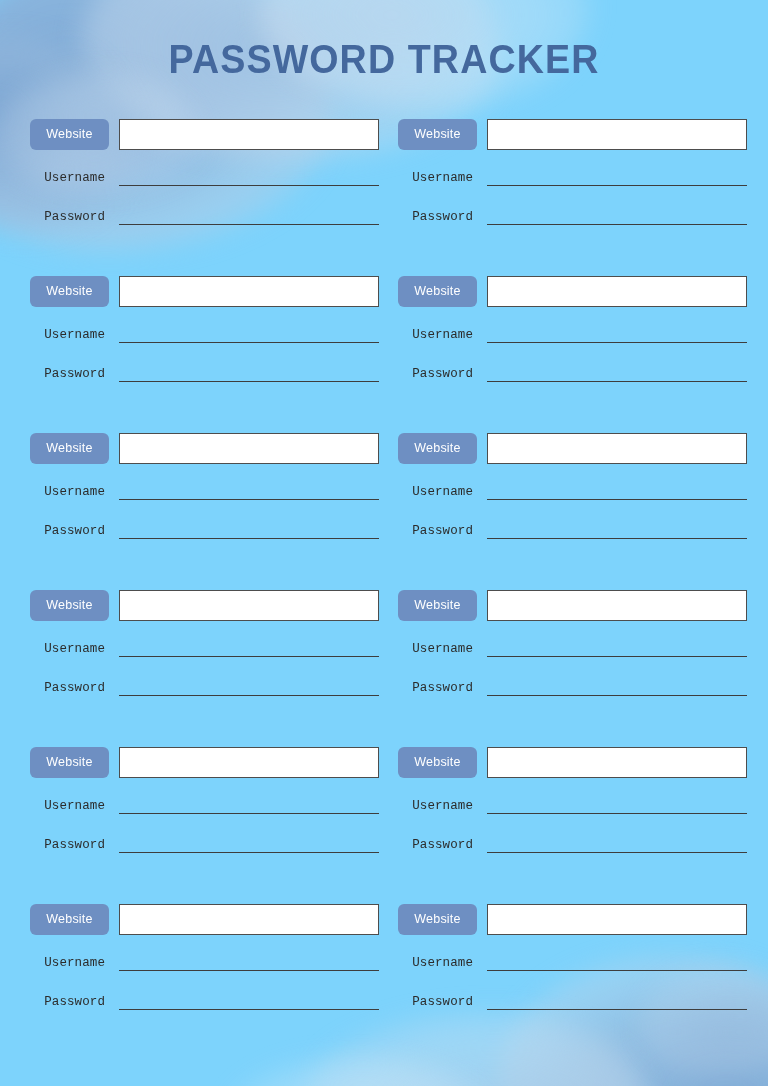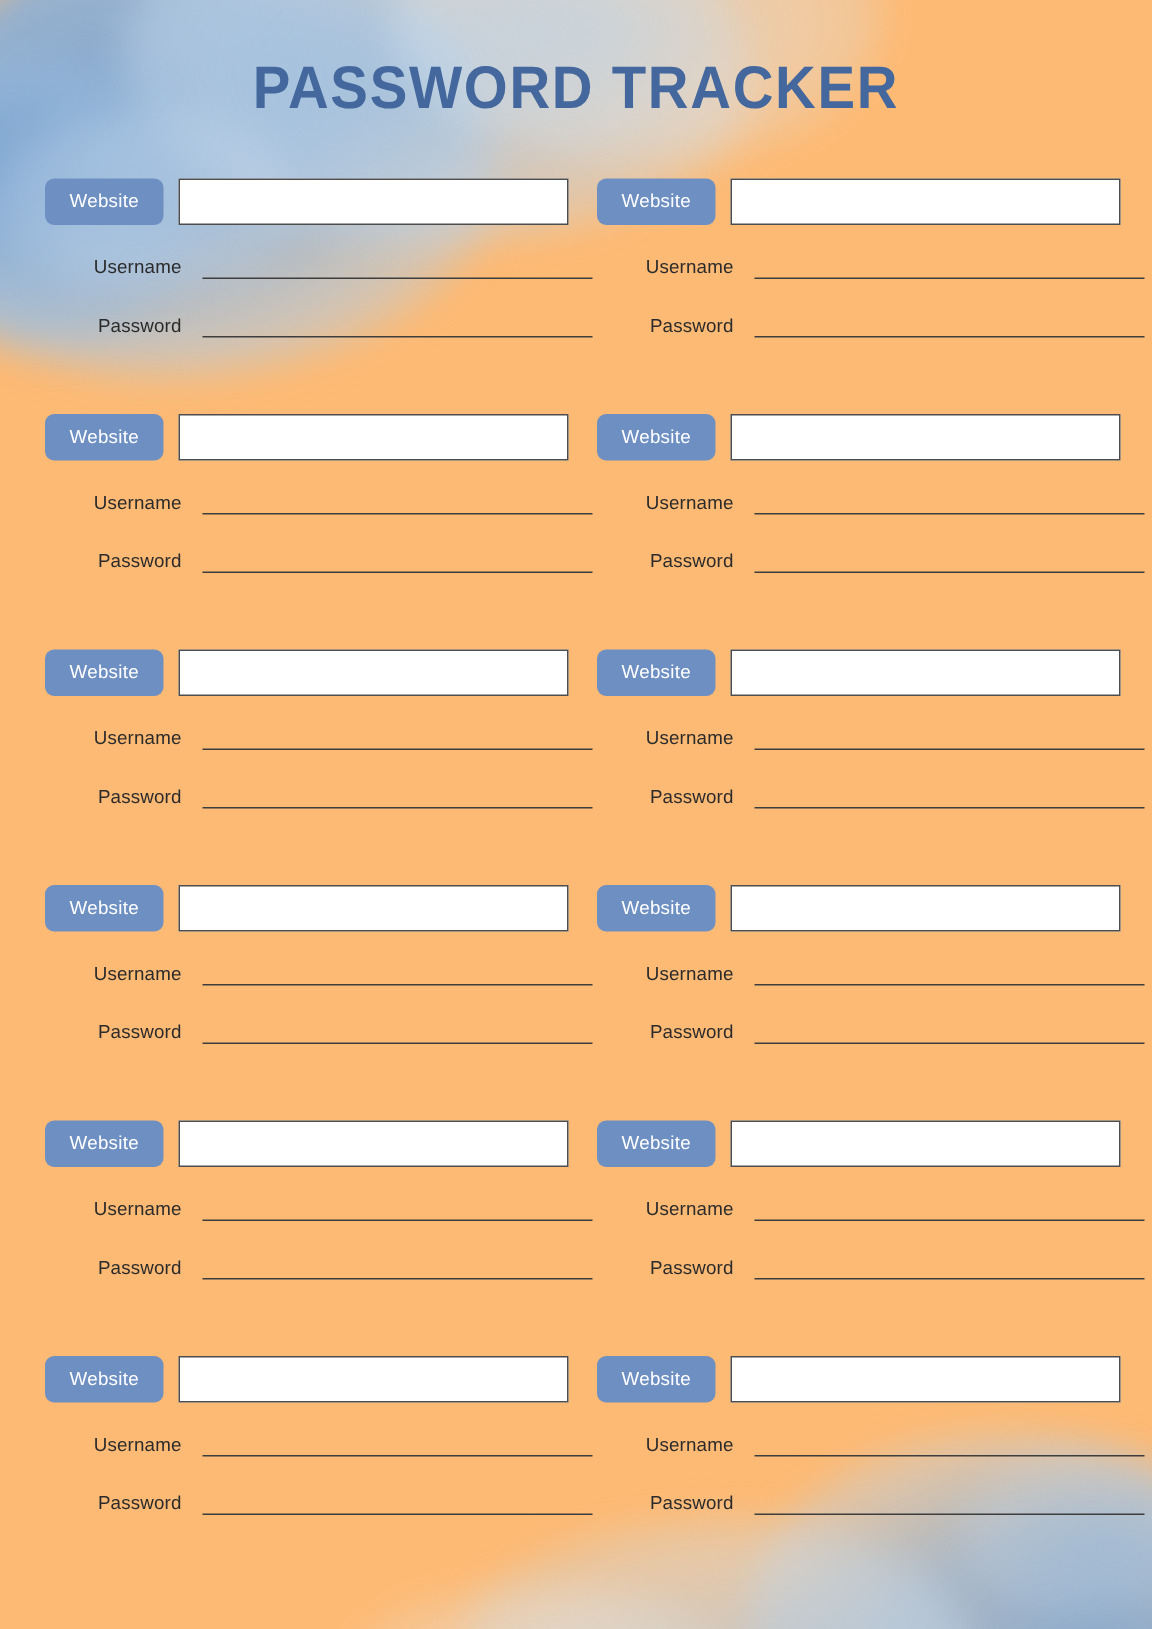--- a/index.html
+++ b/index.html
@@ -9,21 +9,21 @@
     background: #ffffff;
   }
   body {
     font-family: "Liberation Sans", "DejaVu Sans", sans-serif;
   }
 
   #page {
     position: relative;
     width: 768px;
     height: 1086px;
-    background: #fdba74;
+    background: #7dd3fc;
     overflow: hidden;
   }
 
   
   .wc-layer {
     position: absolute;
     pointer-events: none;
   }
 
   
@@ -199,23 +199,24 @@
     right: 0;
     height: 31px;
     border: 1px solid #4d4d4d;
     background: #ffffff;
     box-sizing: border-box;
   }
 
   
   .field-row {
     position: absolute;
-    left: 16px;
+    left: 0;
     width: 100%;
     height: 20px;
+    font-family: Liberation Mono, monospace;
   }
   .field-row.username { top: 51px; }
   .field-row.password { top: 90px; }
 
   .field-label {
     position: absolute;
     left: 0;
     top: 0;
     width: 75px;
     text-align: right;

